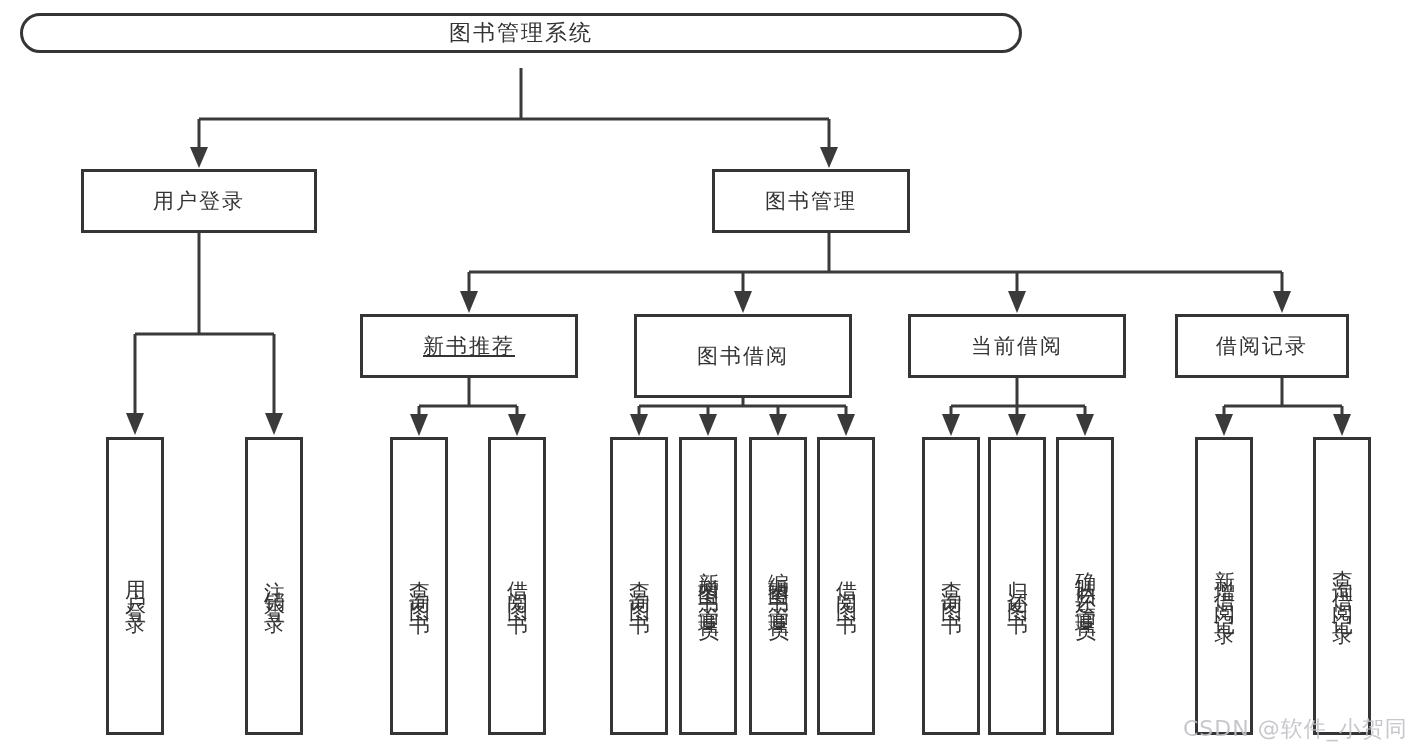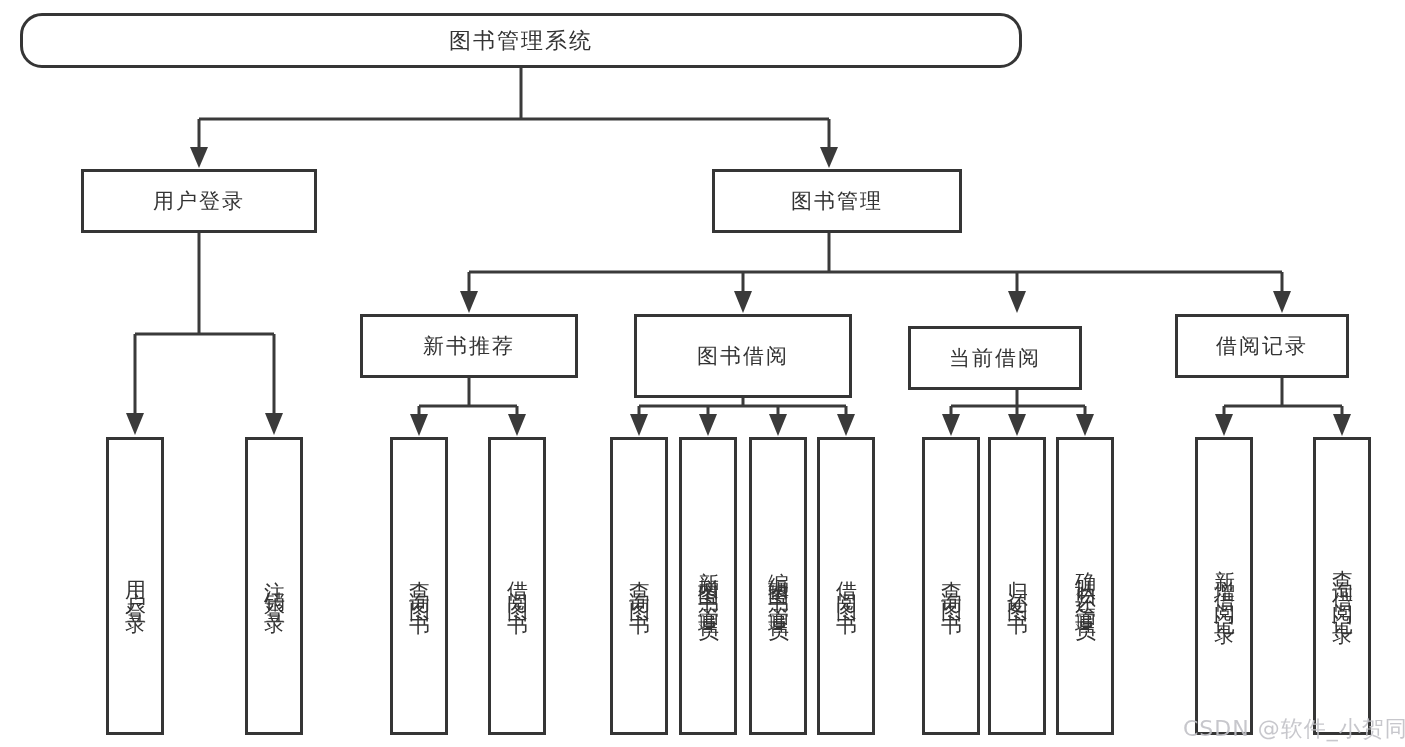--- a/index.html
+++ b/index.html
@@ -100,38 +100,38 @@
       <polygon class="arrow" points="1076,414 1094,414 1085,436"></polygon>
     </g>
 
     <g>
       <path class="wire" d="M1282,378 V406 M1224,406 H1342 M1224,406 V416 M1342,406 V416"></path>
       <polygon class="arrow" points="1215,414 1233,414 1224,436"></polygon>
       <polygon class="arrow" points="1333,414 1351,414 1342,436"></polygon>
     </g>
   </svg>
 
-  <div class="node hnode root-node" style="left:20px; top:13px; width:1002px; height:55px;border-radius:22px;">
+  <div class="node hnode root-node" style="left:20px; top:13px; width:1002px; height:40px;border-radius:22px;">
     <span>图书管理系统</span>
   </div>
 
   <div class="node hnode" style="left:81px; top:169px; width:236px; height:64px;">
     <span>用户登录</span>
   </div>
-  <div class="node hnode" style="left:712px; top:169px; width:250px; height:64px;">
+  <div class="node hnode" style="left:712px; top:169px; width:198px; height:64px;">
     <span>图书管理</span>
   </div>
 
-  <div class="node hnode" style="left:360px; top:314px; width:218px; height:64px;">
+  <div class="node hnode" style="left:360px; top:314px; width:218px; height:64px;text-decoration:underline;">
     <span>新书推荐</span>
   </div>
   <div class="node hnode" style="left:634px; top:314px; width:218px; height:84px;">
     <span>图书借阅</span>
   </div>
-  <div class="node hnode" style="left:908px; top:314px; width:174px; height:64px;margin-top:12px;">
+  <div class="node hnode" style="left:908px; top:314px; width:218px; height:64px;">
     <span>当前借阅</span>
   </div>
   <div class="node hnode" style="left:1175px; top:314px; width:174px; height:64px;">
     <span>借阅记录</span>
   </div>
 
   <div class="node" style="left:106px; top:437px; width:58px; height:298px;">
     <span class="vtext">用户登录</span>
   </div>
   <div class="node" style="left:245px; top:437px; width:58px; height:298px;">

